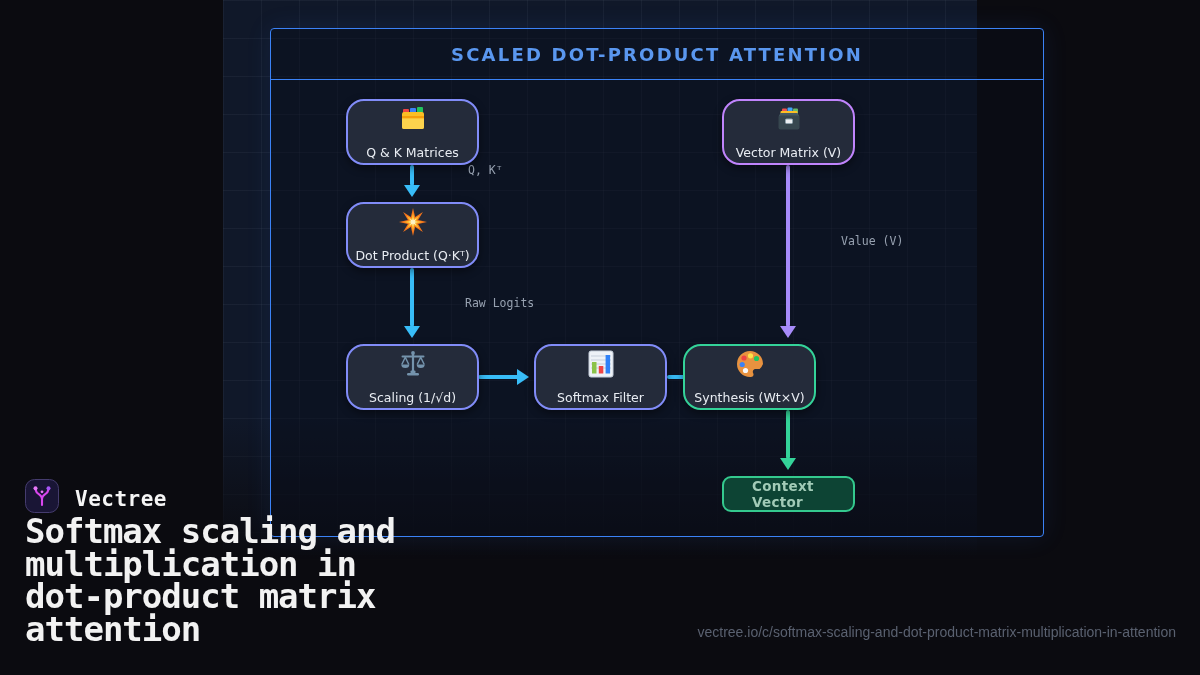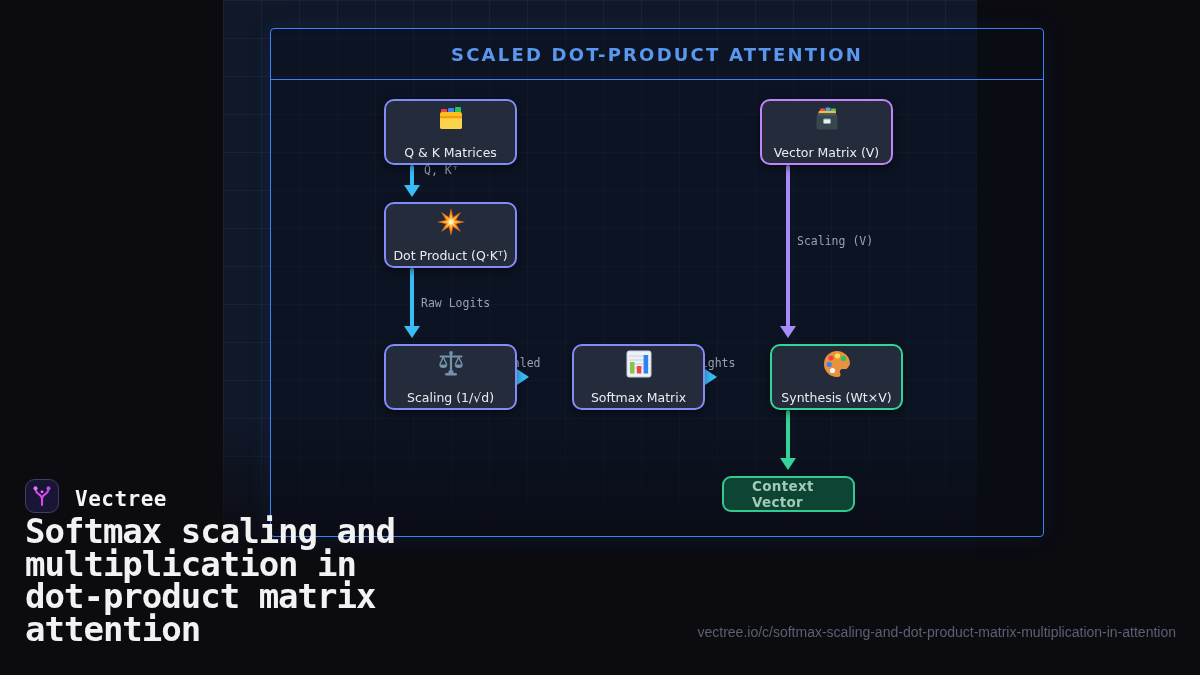--- a/index.html
+++ b/index.html
@@ -18,22 +18,22 @@
   
   .frame{position:absolute;left:270px;top:28px;width:774px;height:509px;box-sizing:border-box;
          border:1.5px solid #3b82f6;border-radius:4px;background:rgba(9,14,27,0.45);
          box-shadow:0 0 26px rgba(59,130,246,0.10);}
   .frame-header{position:absolute;left:0;top:0;width:100%;height:51px;box-sizing:border-box;
          border-bottom:1.5px solid #3b82f6;display:flex;align-items:center;justify-content:center;}
   .frame-title{color:#5a97ef;font-size:18px;font-weight:bold;letter-spacing:2.2px;}
 
   
   .node{position:absolute;width:133px;height:66px;box-sizing:border-box;border:2px solid #818cf8;
-        border-radius:10px;background:#242b3a;display:flex;flex-direction:column;align-items:center;
-        justify-content:center;gap:12px;z-index:2;box-shadow:0 3px 8px rgba(0,0,0,0.45);margin-left:38px;}
+        border-radius:18px;background:#242b3a;display:flex;flex-direction:column;align-items:center;
+        justify-content:center;gap:12px;z-index:2;box-shadow:0 3px 8px rgba(0,0,0,0.45);}
   .node-label{color:#e8ecf2;font-size:12.5px;line-height:14px;white-space:nowrap;}
   .node-icon{width:30px;height:30px;display:block;}
   .accent-indigo{border-color:#818cf8;}
   .accent-purple{border-color:#c084fc;}
   .accent-green{border-color:#34d399;}
   .context-node{position:absolute;left:722px;top:476px;width:133px;height:36px;box-sizing:border-box;
         border:2px solid #34c98e;border-radius:9px;background:#0d4434;display:flex;align-items:center;
         justify-content:center;z-index:2;}
   .context-label{color:#a2cbb7;font-size:13.5px;font-weight:bold;letter-spacing:0.3px;margin-left:28px;}
 
@@ -43,21 +43,21 @@
   .cyan{background:#38bdf8;}
   .purple{background:#a78bfa;}
   .green{background:#34d399;}
   .head-down{position:absolute;width:0;height:0;border-left:8px solid transparent;
         border-right:8px solid transparent;border-top:12px solid #38bdf8;z-index:1;}
   .head-right{position:absolute;width:0;height:0;border-top:8px solid transparent;
         border-bottom:8px solid transparent;border-left:12px solid #38bdf8;z-index:1;}
   .head-down.p{border-top-color:#a78bfa;}
   .head-down.g{border-top-color:#34d399;}
   .edge-label{position:absolute;color:#97a1b0;font-family:"DejaVu Sans Mono","DejaVu Sans",monospace;
-        font-size:11.5px;white-space:nowrap;z-index:1;}
+        font-size:11.5px;white-space:nowrap;z-index:1;margin-left:44px;}
 
   
   .logo{position:absolute;left:25px;top:479px;width:34px;height:34px;}
   .brand-name{position:absolute;left:75px;top:487px;color:#f5f5f5;font-weight:bold;
         font-family:"DejaVu Sans Mono",monospace;font-size:21px;letter-spacing:0.5px;}
   .big-title{position:absolute;left:25px;top:515px;color:#f2f2f2;font-weight:bold;
         font-family:"DejaVu Sans Mono",monospace;font-size:34px;line-height:32.5px;letter-spacing:-1px;}
   .card-url{position:absolute;right:24px;top:624px;color:#5a6170;
         font-family:Liberation Sans, sans-serif;font-size:14px;}
 </style>
@@ -72,21 +72,21 @@
   <div class="frame">
     <div class="frame-header">
       <span class="frame-title">SCALED DOT-PRODUCT ATTENTION</span>
     </div>
   </div>
 
   <span class="edge-label" style="left:424px;top:163px">Q, Kᵀ</span>
   <span class="edge-label" style="left:421px;top:296px">Raw Logits</span>
   <span class="edge-label" style="left:499px;top:356px">Scaled</span>
   <span class="edge-label" style="left:687px;top:356px">Weights</span>
-  <span class="edge-label" style="left:797px;top:234px">Scaling (V)</span>
+  <span class="edge-label" style="left:797px;top:234px">Value (V)</span>
 
   <div class="vline cyan" style="left:410px;top:165px;height:21px"></div>
   <div class="head-down" style="left:404px;top:185px"></div>
 
   <div class="vline cyan" style="left:410px;top:268px;height:59px"></div>
   <div class="head-down" style="left:404px;top:326px"></div>
 
   <div class="hline cyan" style="left:478px;top:375px;width:41px"></div>
   <div class="head-right" style="left:517px;top:369px"></div>
 
@@ -168,24 +168,24 @@
           <line x1="5" y1="7" x2="25" y2="7"></line>
             <line x1="5" y1="11" x2="25" y2="11"></line>
           <line x1="5" y1="15" x2="25" y2="15"></line>
             <line x1="5" y1="19" x2="25" y2="19"></line>
         </g>
         <rect x="6" y="13" width="4.5" height="11.5" fill="#8bc34a"></rect>
         <rect x="12.8" y="17" width="4.5" height="7.5" fill="#ef4444"></rect>
         <rect x="19.6" y="6" width="4.5" height="18.5" fill="#2f81f7"></rect>
       </svg>
     </span>
-    <span class="node-label">Softmax Matrix</span>
-  </div>
-
-  <div class="node accent-green" style="left:732px;top:344px">
+    <span class="node-label">Softmax Filter</span>
+  </div>
+
+  <div class="node accent-green" style="left:683px;top:344px">
     <span class="node-icon">
       <svg width="30" height="30" viewBox="0 0 30 30">
         <path d="M15 2 a13 13 0 1 0 0 26 c3 0 4.2-1.8 3.2-3.8 c-1-2 0.2-4.2 2.8-4.2 l3.6 0 a13 13 0 0 0 3.4 -5 a13 13 0 0 0 -13 -13 z" fill="#e8923f"></path>
         <circle cx="9" cy="9" r="2.6" fill="#ef4444"></circle>
         <circle cx="15.5" cy="6.8" r="2.6" fill="#fde047"></circle>
         <circle cx="21.5" cy="9.5" r="2.6" fill="#22c55e"></circle>
         <circle cx="7.2" cy="15.5" r="2.6" fill="#3b82f6"></circle>
         <circle cx="10.5" cy="21.5" r="2.6" fill="#f8fafc"></circle>
       </svg>
     </span>

